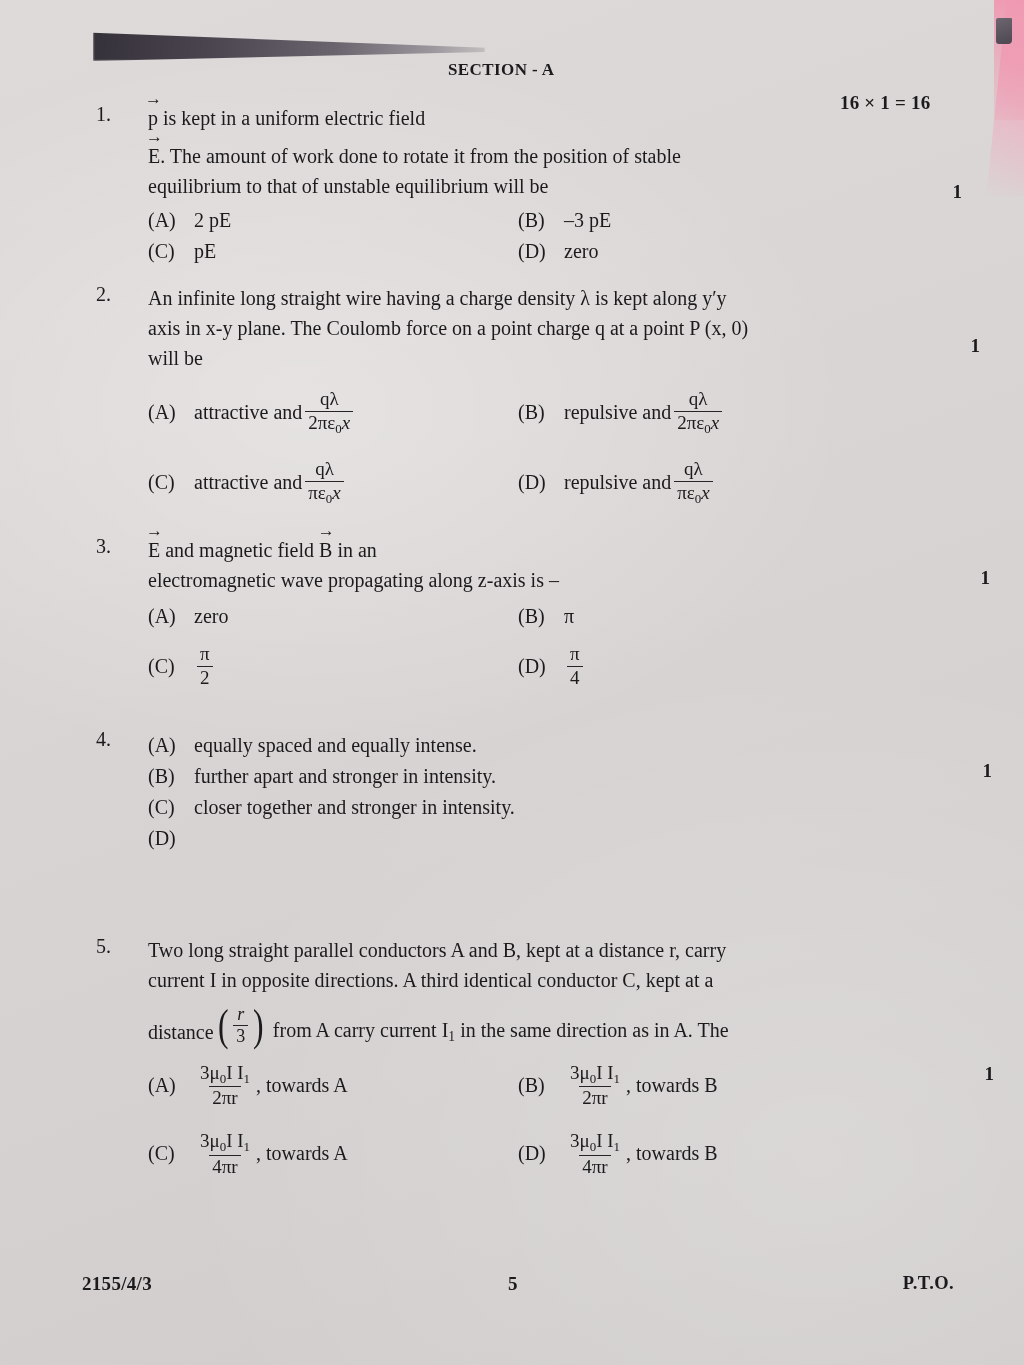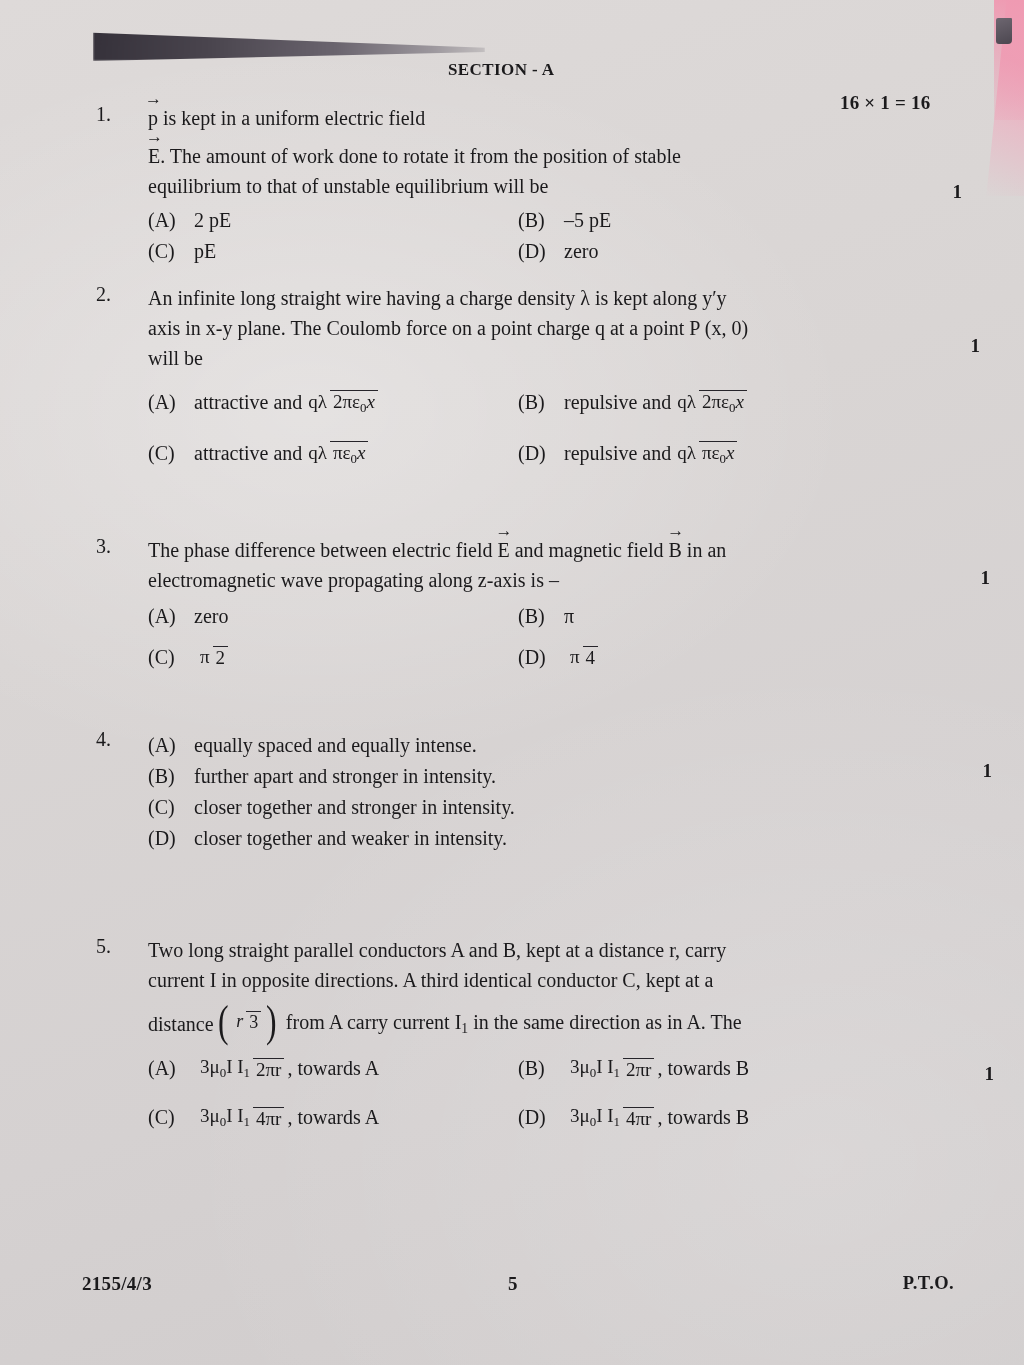--- a/index.html
+++ b/index.html
@@ -175,21 +175,21 @@
     transform: translateX(-50%);
     top: -13px;
     font-size: 17px;
     line-height: 1;
     letter-spacing: -1px;
   }
 
   
   .frac {
     display: inline-flex;
-    flex-direction: row;
+    flex-direction: column;
     align-items: center;
     vertical-align: middle;
     margin: 0 3px;
     line-height: 1.08;
     font-size: 19px;
   }
   .frac .num {
     padding: 0 3px 1px 3px;
   }
   .frac .den {
@@ -275,21 +275,21 @@
     </div>
     <div class="marks" style="right:-10px; top:78px;">1</div>
     <div class="opts">
       <div class="optrow">
         <div class="opt col1">
           <span class="opt-lab">(A)</span>
           <span class="opt-body">2 pE</span>
         </div>
         <div class="opt col2">
           <span class="opt-lab">(B)</span>
-          <span class="opt-body">–5 pE</span>
+          <span class="opt-body">–3 pE</span>
         </div>
       </div>
       <div class="optrow">
         <div class="opt col1">
           <span class="opt-lab">(C)</span>
           <span class="opt-body">pE</span>
         </div>
         <div class="opt col2">
           <span class="opt-lab">(D)</span>
           <span class="opt-body">zero</span>
@@ -350,21 +350,21 @@
             </span>
           </span>
         </div>
       </div>
     </div>
   </div>
 
   <div class="qblock" style="top:535px;">
     <div class="qnum">3.</div>
     <div class="qtext">
-      <span>The phase difference between electric field </span><span class="vec"><span class="arr">→</span><span class="sym">E</span></span><span> and magnetic field </span><span class="vec"><span class="arr">→</span><span class="sym">B</span></span><span> in an</span>
+      <span class="vec"><span class="arr">→</span><span class="sym">E</span></span><span> and magnetic field </span><span class="vec"><span class="arr">→</span><span class="sym">B</span></span><span> in an</span>
       <div class="lastline">electromagnetic wave propagating along z-axis is –</div>
     </div>
     <div class="marks" style="right:-38px; top:32px;">1</div>
     <div class="opts" style="margin-top:8px;">
       <div class="optrow" style="margin-bottom:14px;">
         <div class="opt col1">
           <span class="opt-lab">(A)</span>
           <span class="opt-body">zero</span>
         </div>
         <div class="opt col2">
@@ -413,21 +413,20 @@
       </div>
       <div class="optrow">
         <div class="opt">
           <span class="opt-lab">(C)</span>
           <span class="opt-body">closer together and stronger in intensity.</span>
         </div>
       </div>
       <div class="optrow">
         <div class="opt">
           <span class="opt-lab">(D)</span>
-          <span class="opt-body">closer together and weaker in intensity.</span>
         </div>
       </div>
     </div>
   </div>
 
   <div class="qblock" style="top:935px;">
     <div class="qnum">5.</div>
     <div class="qtext">
       <div>Two long straight parallel conductors A and B, kept at a distance r, carry</div>
       <div>current I in opposite directions. A third identical conductor C, kept at a</div>

